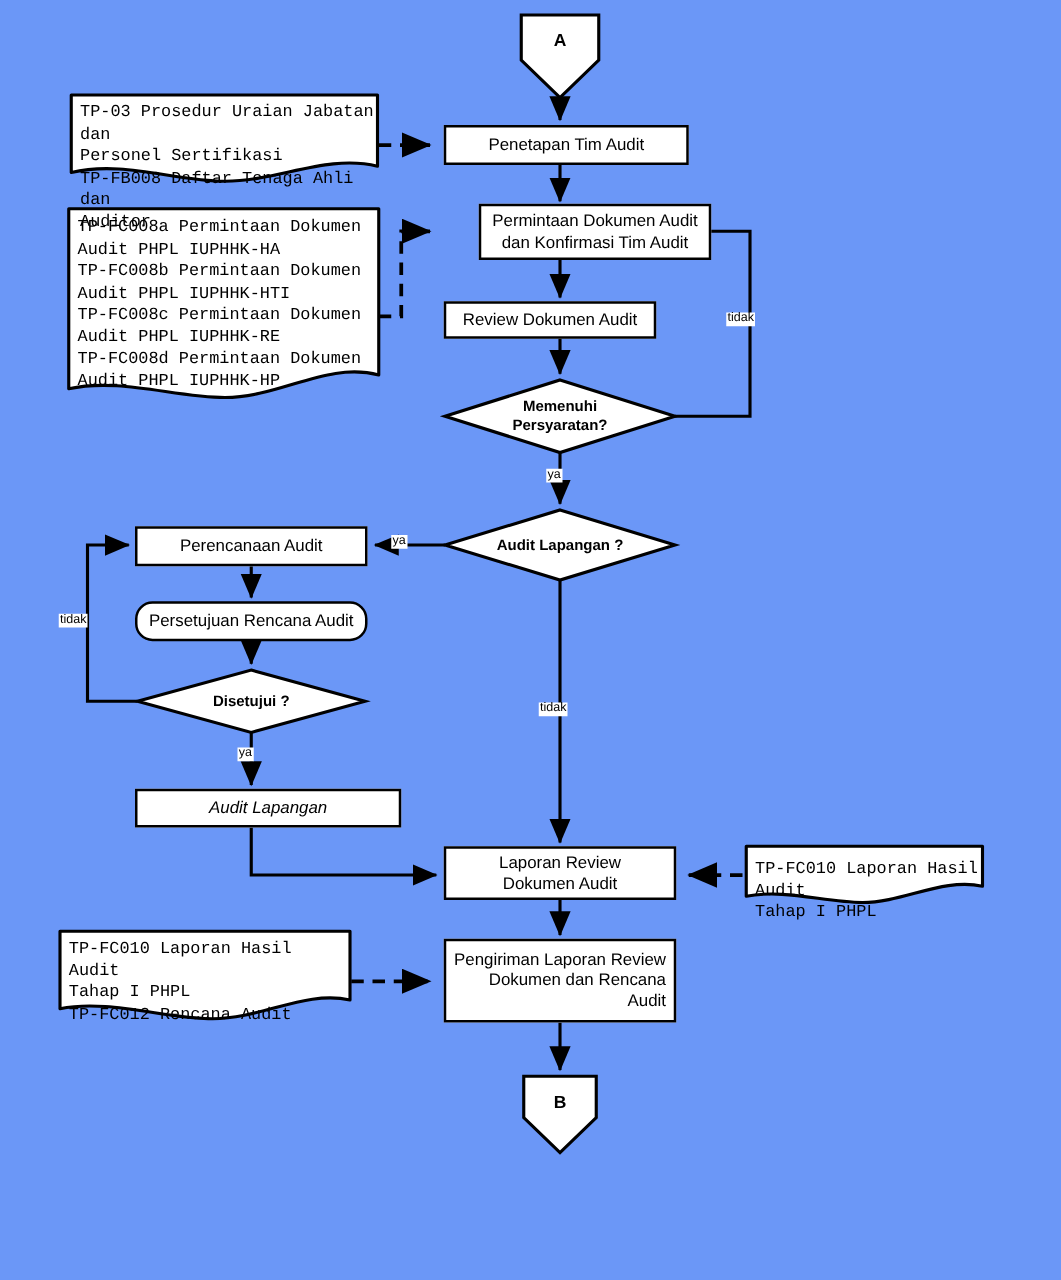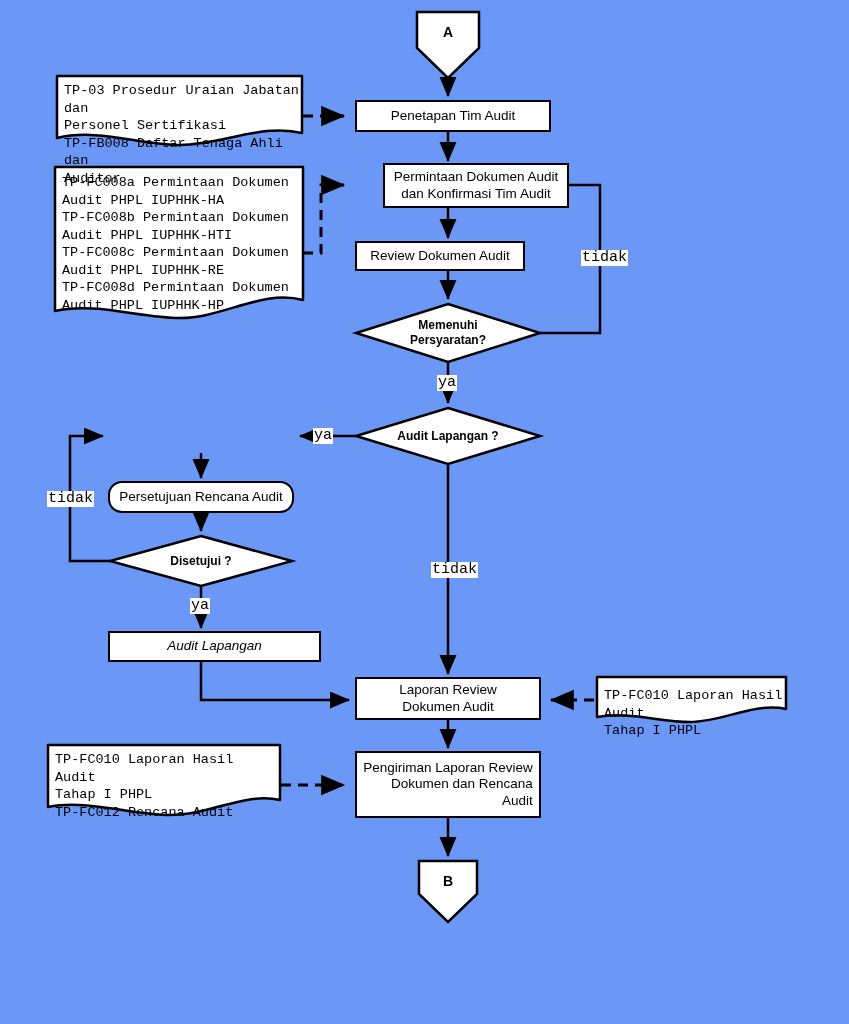--- a/index.html
+++ b/index.html
@@ -61,25 +61,25 @@
     background: transparent;
     border: none;
     font-size: 14px;
     font-weight: bold;
     z-index: 4;
   }
   .edge-label {
     position: absolute;
     background: #ffffff;
     color: #000;
-    font-size: 15px;
+    font-size: 10px;
     line-height: 1.05;
     padding: 0px 1px;
     z-index: 5;
-    font-family: Liberation Mono, monospace;
+    font-family: Liberation Sans, sans-serif;
   }
 </style>
 </head>
 <body>
 
 <div id="page">
 
   <svg id="svg-layer" viewBox="0 0 849 1024">
     <defs>
       <marker id="arrow" markerWidth="9" markerHeight="9" refX="7.6" refY="3.4" orient="auto" markerUnits="strokeWidth">
@@ -175,20 +175,21 @@
   <div class="edge-label" style="left:581px; top:250px;">tidak</div>
 
   <div class="edge-label" style="left:437px; top:375px;">ya</div>
 
   <div class="node decision-label" style="left:378px; top:426px; width:140px; height:20px;">Audit Lapangan  ?</div>
 
   <div class="edge-label" style="left:313px; top:428px;">ya</div>
 
   <div class="edge-label" style="left:431px; top:562px;">tidak</div>
 
+  <div class="node process" style="left:108px; top:421px; width:186px; height:32px;">Perencanaan Audit</div>
 
   <div class="node process" style="left:108px; top:481px; width:186px; height:32px;border-radius:14px;">Persetujuan Rencana Audit</div>
 
   <div class="node decision-label" style="left:131px; top:551px; width:140px; height:20px;">Disetujui  ?</div>
 
   <div class="edge-label" style="left:47px; top:491px;">tidak</div>
 
   <div class="edge-label" style="left:190px; top:598px;">ya</div>
 
   <div class="node process" style="left:108px; top:631px; width:213px; height:31px;font-style:italic;">Audit Lapangan</div>

